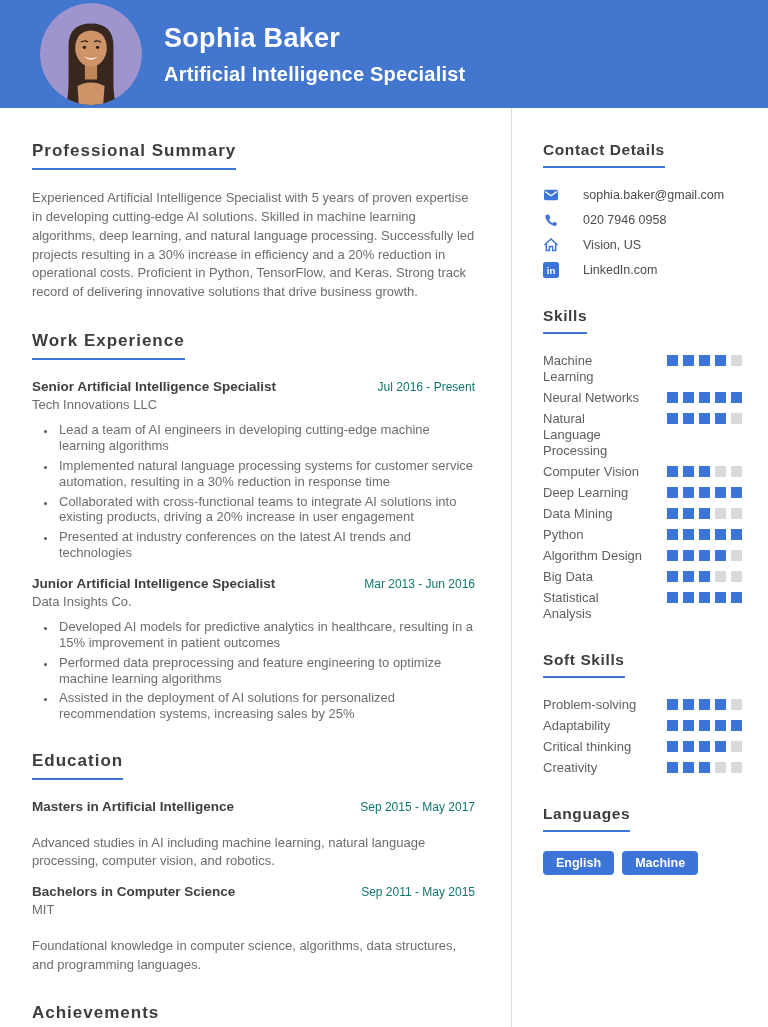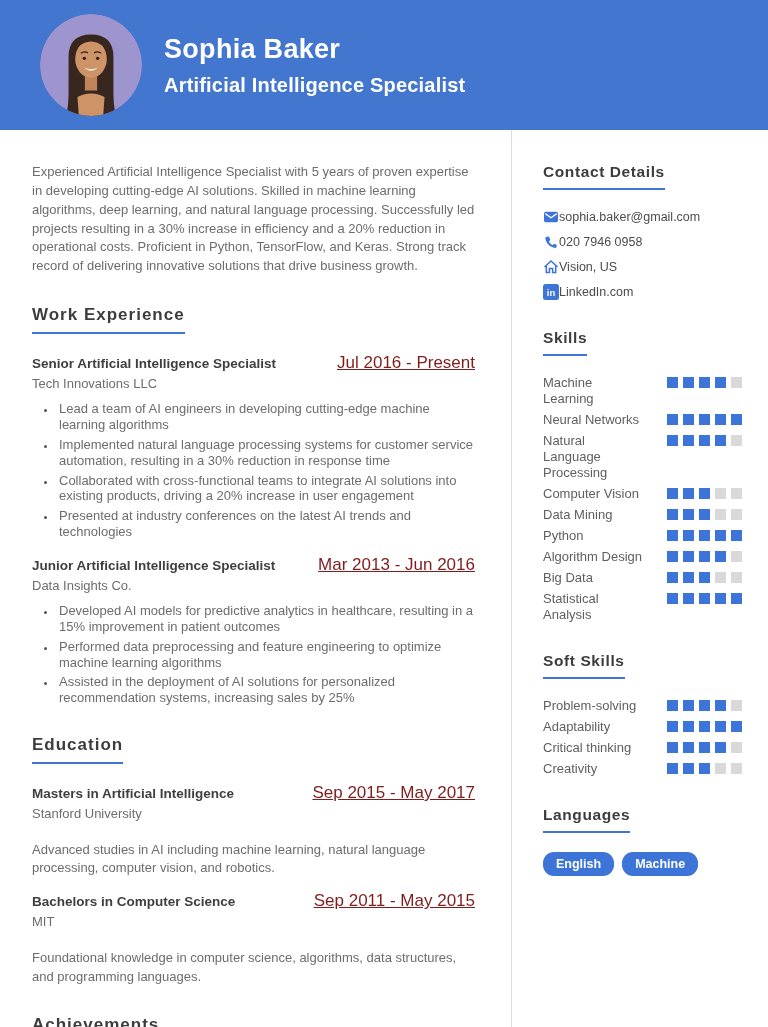--- a/index.html
+++ b/index.html
@@ -7,21 +7,21 @@
     --accent:#3D74D8;
     --square-empty:#D9D9D9;
     --divider:#DCDCDC;
   }
   *{box-sizing:border-box;margin:0;padding:0;}
   html,body{background:#fff;}
   body{width:768px;font-family:"Liberation Sans",sans-serif;-webkit-font-smoothing:antialiased;}
   .page{width:768px;min-height:1027px;background:#fff;}
 
   
-  .header{height:130px;background:var(--header-bg);display:flex;align-items:center;padding-left:40px;}
+  .header{height:108px;background:var(--header-bg);display:flex;align-items:center;padding-left:40px;}
   .avatar{width:102px;height:102px;border-radius:50%;overflow:hidden;flex:0 0 auto;}
   .avatar svg{display:block;width:100%;height:100%;}
   .header-text{margin-left:22px;color:#fff;}
   .name{font-size:27px;font-weight:700;letter-spacing:.3px;}
   .headline{font-size:20px;font-weight:700;margin-top:9px;letter-spacing:.2px;}
 
   
   .columns{display:flex;align-items:stretch;min-height:905px;}
   .left-col{width:512px;border-right:1px solid var(--divider);padding:33px 36px 24px 32px;}
   .right-col{flex:1;padding:33px 22px 24px 31px;}
@@ -30,43 +30,43 @@
   .heading-wrap{margin-bottom:19px;}
   .section-heading{display:inline-block;font-size:17px;font-weight:700;color:#3D3D3D;letter-spacing:1px;border-bottom:2px solid var(--accent);padding-bottom:7px;}
   .side-heading{display:inline-block;font-size:15.5px;font-weight:700;color:#3D3D3D;letter-spacing:.6px;border-bottom:2px solid var(--accent);padding-bottom:7px;}
 
   .section{margin-bottom:29px;}
   .body-text{font-size:13px;color:#6D6D6D;line-height:1.45;}
 
   
   .entry-header{display:flex;justify-content:space-between;align-items:baseline;}
   .entry-title{font-size:13.5px;font-weight:700;color:#3F3F3F;}
-  .entry-dates{font-size:17px;color:#7f1d1d;white-space:nowrap;margin-left:12px;text-decoration:underline;}
+  .entry-dates{font-size:12px;color:#0f766e;white-space:nowrap;margin-left:12px;}
   .entry-sub{font-size:13px;color:#6D6D6D;margin-top:3px;}
   ul.bullets{margin:10px 0 15px 25px;}
   ul.bullets li{font-size:13px;color:#6D6D6D;line-height:1.22;margin-bottom:4px;padding-left:2px;}
   ul.bullets li::marker{color:#555;font-size:11px;}
   .entry-desc{font-size:13px;color:#6D6D6D;line-height:1.4;margin:20px 0 14px 0;}
 
   
   .contact-item{display:flex;align-items:center;margin-bottom:9px;font-size:12.5px;color:#4C4C4C;cursor:pointer;}
-  .cicon{width:16px;height:16px;flex:0 0 auto;}
+  .cicon{width:40px;height:16px;flex:0 0 auto;}
   .cicon svg{display:block;width:16px;height:16px;}
 
   
   .skill-row{display:flex;align-items:flex-start;margin-bottom:5px;}
   .skill-name{flex:0 0 124px;font-size:13px;color:#5F5F5F;line-height:16px;padding-right:22px;}
   .squares{display:flex;gap:5px;padding-top:2px;}
   .sq{width:11px;height:11px;display:inline-block;}
   .sq-fill{background:var(--accent);}
   .sq-empty{background:var(--square-empty);}
 
   
   .pills{display:flex;gap:8px;}
-  .pill{background:var(--accent);color:#fff;font-size:12.5px;font-weight:700;padding:5px 13px;border-radius:11px;cursor:pointer;}
+  .pill{background:var(--accent);color:#fff;font-size:12.5px;font-weight:700;padding:5px 13px;border-radius:4px;cursor:pointer;}
 </style>
 </head>
 <body>
 
 <div class="page">
 
   <div class="header">
     <div class="avatar">
       <svg viewBox="0 0 100 100" aria-hidden="true">
         <defs>
@@ -95,20 +95,21 @@
       <div class="name">Sophia Baker</div>
       <div class="headline">Artificial Intelligence Specialist</div>
     </div>
   </div>
 
   <div class="columns">
 
     <div class="left-col">
 
       <div class="section">
+        <div class="heading-wrap"><span class="section-heading">Professional Summary</span></div>
         <p class="body-text">Experienced Artificial Intelligence Specialist with 5 years of proven expertise in developing cutting-edge AI solutions. Skilled in machine learning algorithms, deep learning, and natural language processing. Successfully led projects resulting in a 30% increase in efficiency and a 20% reduction in operational costs. Proficient in Python, TensorFlow, and Keras. Strong track record of delivering innovative solutions that drive business growth.</p>
       </div>
 
       <div class="section">
         <div class="heading-wrap"><span class="section-heading">Work Experience</span></div>
 
         <div>
           <div class="entry-header">
             <span class="entry-title">Senior Artificial Intelligence Specialist</span>
             <span class="entry-dates">Jul 2016 - Present</span>
@@ -137,21 +138,20 @@
       </div>
 
       <div class="section">
         <div class="heading-wrap"><span class="section-heading">Education</span></div>
 
         <div>
           <div class="entry-header">
             <span class="entry-title">Masters in Artificial Intelligence</span>
             <span class="entry-dates">Sep 2015 - May 2017</span>
           </div>
-          <div class="entry-sub">Stanford University</div>
           <p class="entry-desc">Advanced studies in AI including machine learning, natural language processing, computer vision, and robotics.</p>
         </div>
 
         <div>
           <div class="entry-header">
             <span class="entry-title">Bachelors in Computer Science</span>
             <span class="entry-dates">Sep 2011 - May 2015</span>
           </div>
           <div class="entry-sub">MIT</div>
           <p class="entry-desc">Foundational knowledge in computer science, algorithms, data structures, and programming languages.</p>
@@ -247,20 +247,30 @@
           <span class="skill-name">Computer Vision</span>
           <span class="squares">
               <span class="sq sq-fill"></span>
               <span class="sq sq-fill"></span>
               <span class="sq sq-fill"></span>
               <span class="sq sq-empty"></span>
               <span class="sq sq-empty"></span>
             </span>
         </div>
         <div class="skill-row">
+          <span class="skill-name">Deep Learning</span>
+          <span class="squares">
+              <span class="sq sq-fill"></span>
+              <span class="sq sq-fill"></span>
+              <span class="sq sq-fill"></span>
+              <span class="sq sq-fill"></span>
+              <span class="sq sq-fill"></span>
+            </span>
+        </div>
+        <div class="skill-row">
           <span class="skill-name">Data Mining</span>
           <span class="squares">
               <span class="sq sq-fill"></span>
               <span class="sq sq-fill"></span>
               <span class="sq sq-fill"></span>
               <span class="sq sq-empty"></span>
               <span class="sq sq-empty"></span>
             </span>
         </div>
         <div class="skill-row">

